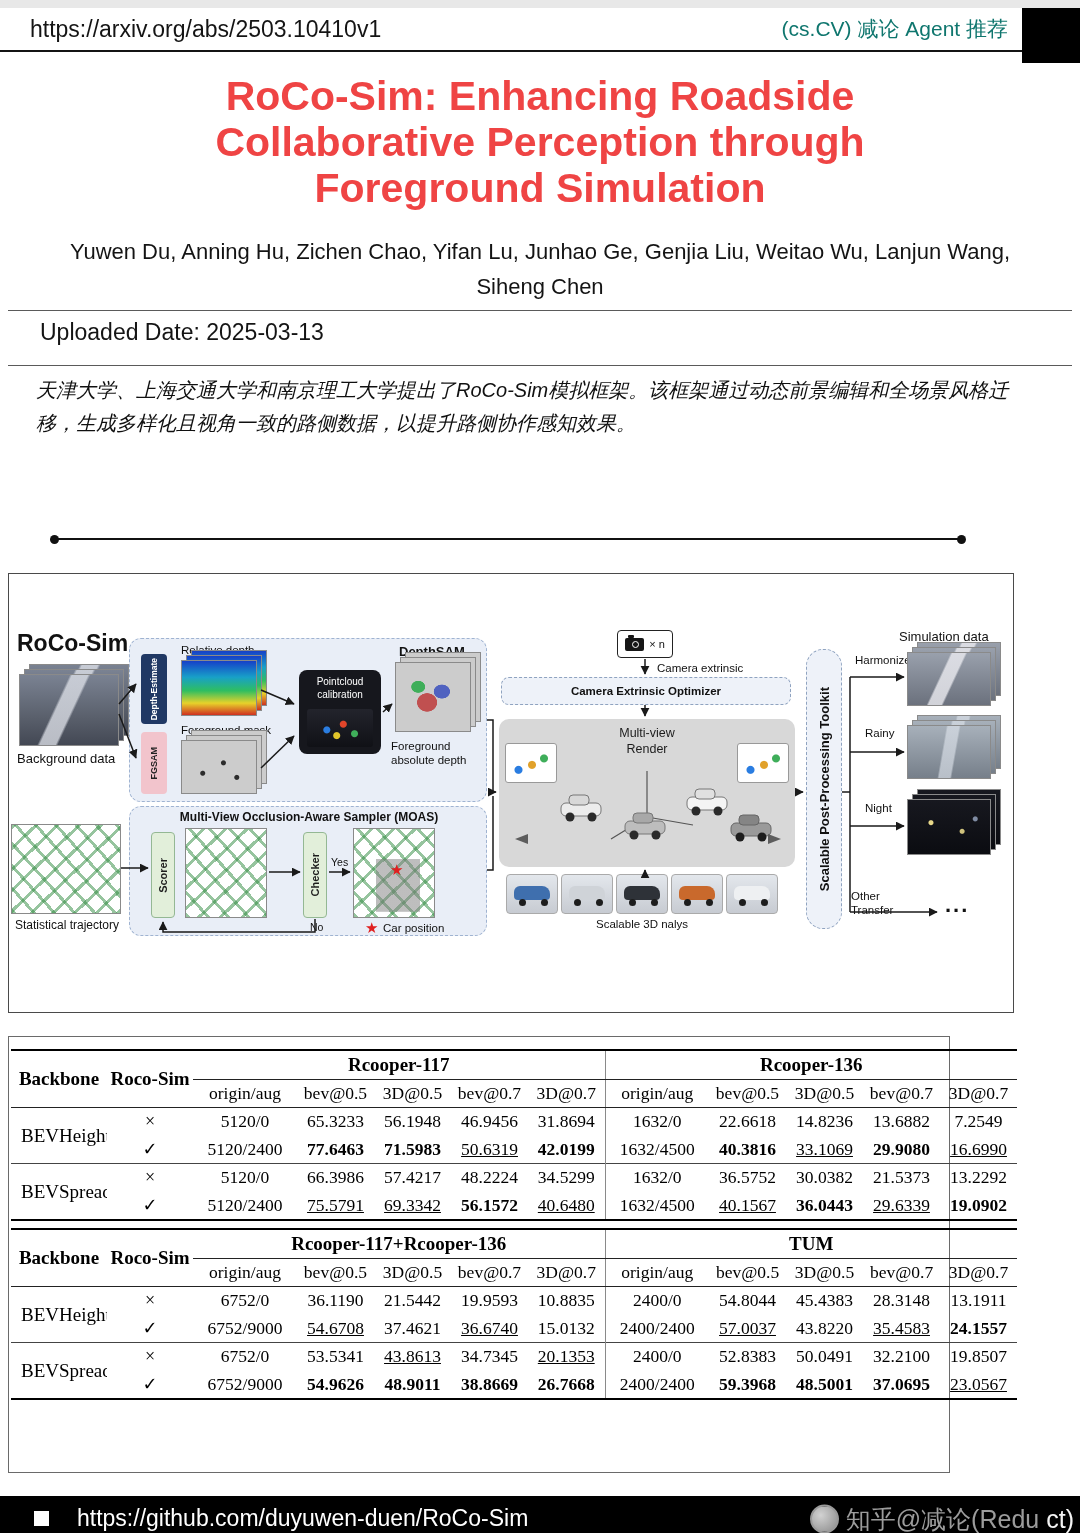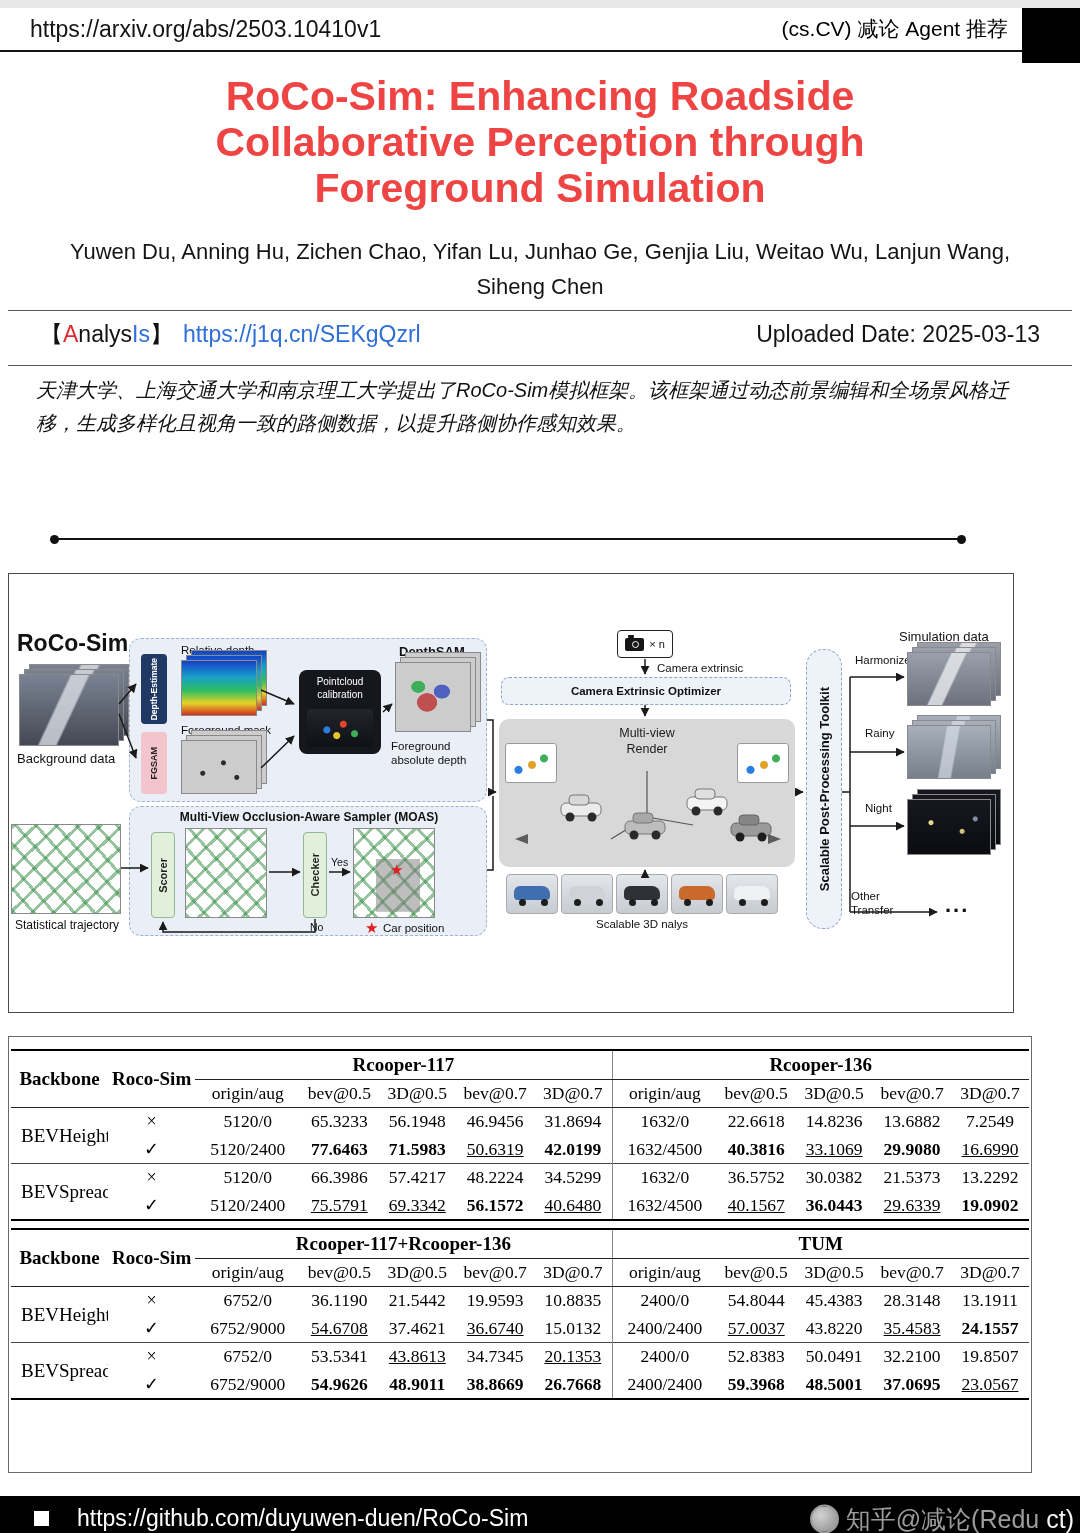--- a/index.html
+++ b/index.html
@@ -8,21 +8,21 @@
     background:#ffffff; overflow:hidden;
     font-family:"Liberation Sans", sans-serif; color:#111;
   }
   .abs { position:absolute; }
 
   
   .topbar { position:absolute; top:0; left:0; right:0; height:44px;
     border-bottom:2px solid #141414; display:flex; align-items:center;
     justify-content:space-between; padding:0 72px 0 30px; box-sizing:border-box; }
   .topbar .url { font-size:23px; color:#141414; }
-  .topbar .tag { font-size:21px; color:#000000; }
+  .topbar .tag { font-size:21px; color:#0f766e; }
   .corner-block { position:absolute; top:0; right:0; width:58px; height:55px; background:#000; z-index:6; }
 
   
   .paper-title { position:absolute; top:66px; left:50%; transform:translateX(-50%);
     width:830px; text-align:center; font-size:41px; font-weight:700; line-height:1.12; color:#ef4444; }
   .authors { position:absolute; top:226px; left:50%; transform:translateX(-50%);
     width:960px; text-align:center; font-size:22px; line-height:1.6; color:#141414; }
 
   .rule { position:absolute; left:8px; right:8px; border-top:1.5px solid #5a5a5a; }
   .rule-1 { top:302px; } .rule-2 { top:357px; }
@@ -120,21 +120,21 @@
   .toolkit { position:absolute; left:797px; top:75px; width:36px; height:280px;
     background:#eef2f9; border:1.5px dashed #8fa3c0; border-radius:17px;
     display:flex; align-items:center; justify-content:center; box-sizing:border-box; }
   .toolkit .vtext { font-size:13px; font-weight:700; color:#111; }
 
   .star { position:absolute; color:#e02020; font-size:15px; line-height:1; }
   .ellipsis { position:absolute; font-size:22px; font-weight:700; letter-spacing:2px; }
   .wires { position:absolute; inset:0; pointer-events:none; }
 
   
-  .tables { position:absolute; top:1028px; left:8px; width:1024px; height:437px;
+  .tables { position:absolute; top:1028px; left:8px; width:942px; height:437px;
     border:1px solid #6a6a6a; background:#fff; box-sizing:border-box; padding:12px 2px 0 2px; }
   table.results { width:100%; border-collapse:collapse; table-layout:fixed;
     font-family:"Liberation Serif", serif; font-size:17.5px; color:#000; }
   table.results + table.results { margin-top:7px; }
   table.results { border-top:2px solid #000; border-bottom:2px solid #000; }
   .results th, .results td { text-align:center; padding:3px 2px; overflow:hidden; white-space:nowrap; }
   .results th { font-weight:700; font-size:19px; }
   .results th.group { border-bottom:1.2px solid #222; }
   .results tr.subhead th { font-weight:400; font-size:17.5px; border-bottom:1.2px solid #222; }
   .results th[rowspan] { border-bottom:1.2px solid #222; }
@@ -167,23 +167,20 @@
     <span class="tag">(cs.CV) 减论 Agent 推荐</span>
   </div>
   <div class="corner-block"></div>
 
   <div class="paper-title">RoCo-Sim: Enhancing Roadside Collaborative Perception through Foreground Simulation</div>
   <div class="authors">Yuwen Du, Anning Hu, Zichen Chao, Yifan Lu, Junhao Ge, Genjia Liu, Weitao Wu, Lanjun Wang, Siheng Chen</div>
 
   <div class="rule rule-1"></div>
 
   <div class="meta">
-    <span>
-      <span>【</span><span class="red">A</span><span>nalys</span><span class="blue">Is</span><span>】</span><a class="lnk" href="#">https://j1q.cn/SEKgQzrl</a>
-    </span>
     <span class="uploaded">Uploaded Date: 2025-03-13</span>
   </div>
 
   <div class="rule rule-2"></div>
 
   <div class="summary">天津大学、上海交通大学和南京理工大学提出了RoCo-Sim模拟框架。该框架通过动态前景编辑和全场景风格迁移，生成多样化且视角一致的路侧数据，以提升路侧协作感知效果。</div>
 
   <div class="dotline"></div>
 
   <div class="figure">

